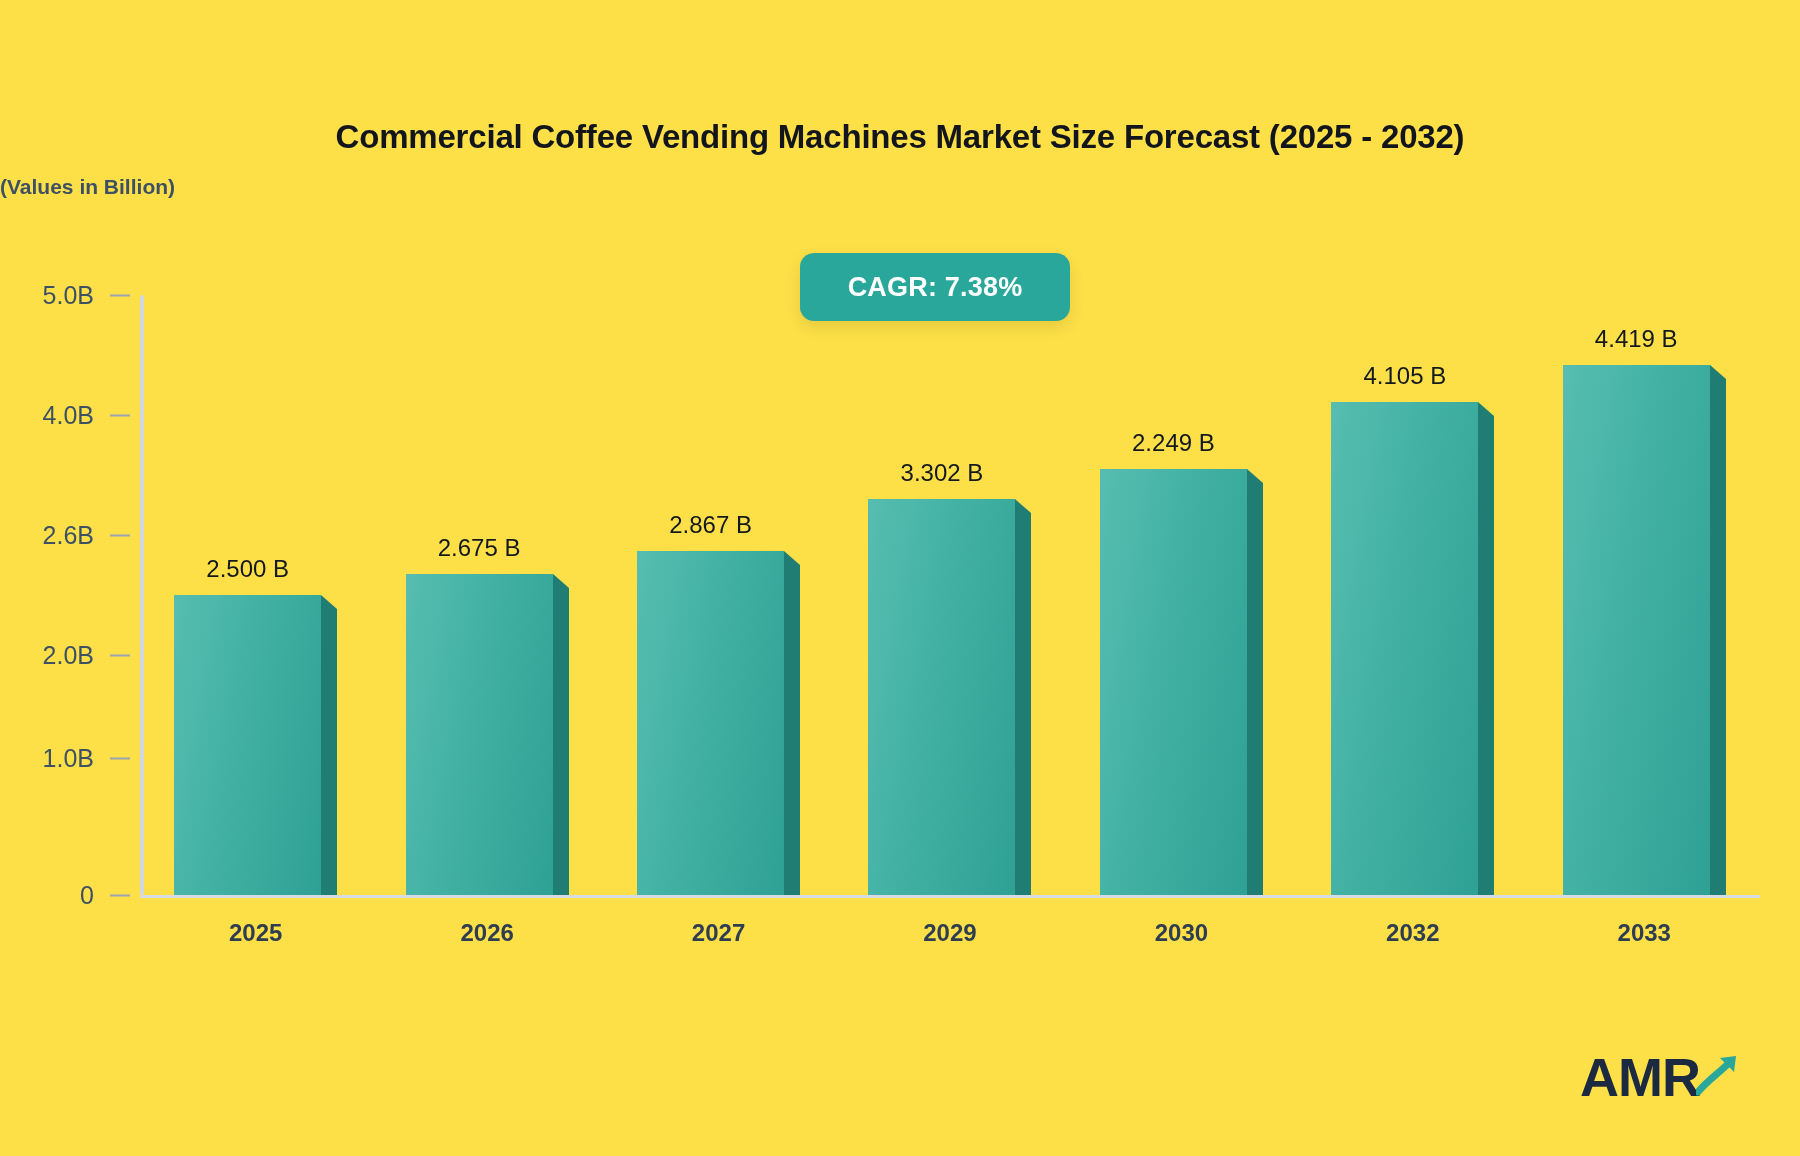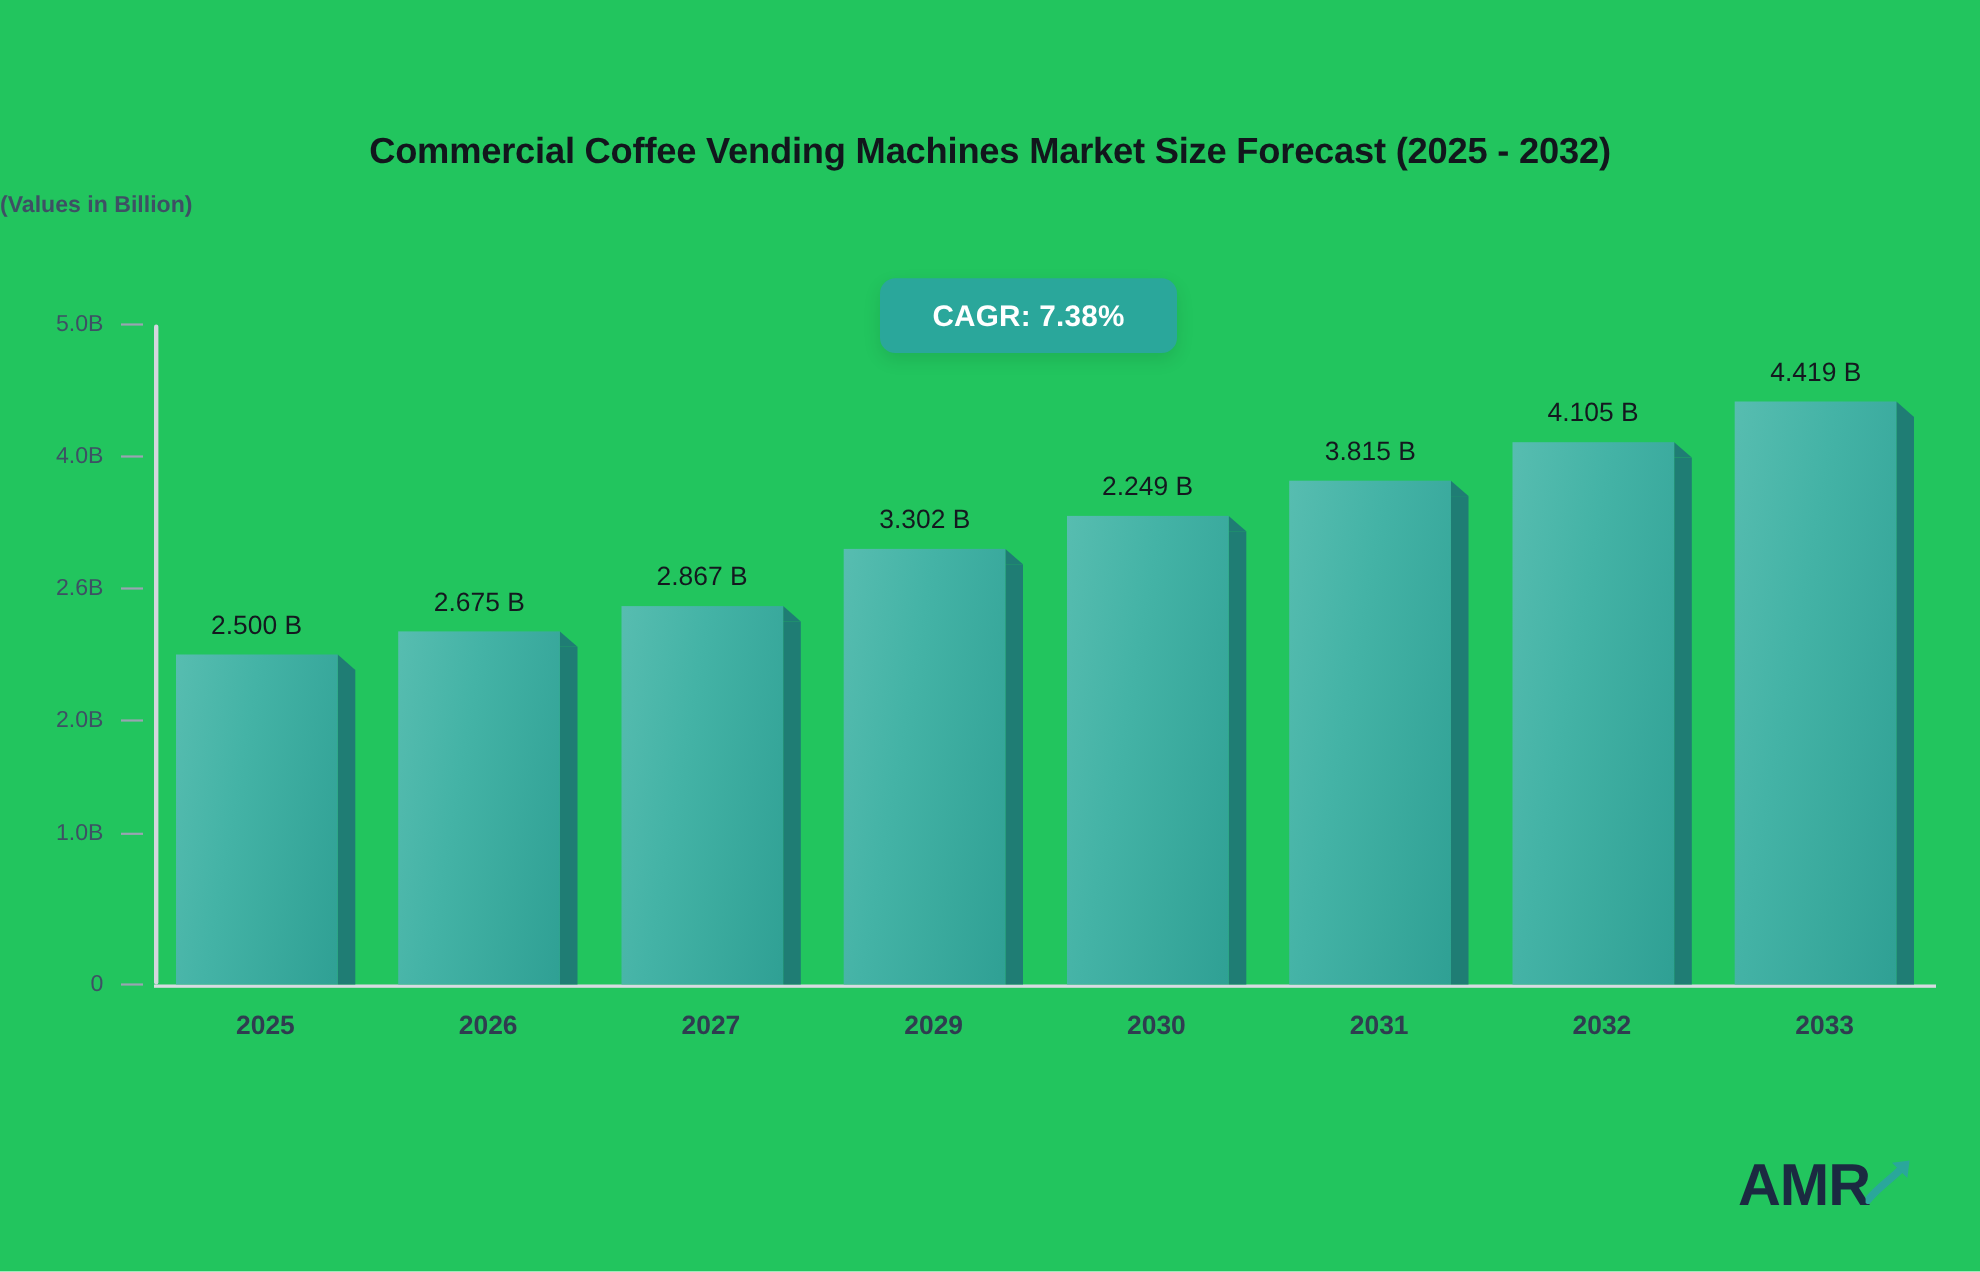--- a/index.html
+++ b/index.html
@@ -7,21 +7,21 @@
     width: 1800px;
     height: 1156px;
     background: #ffffff;
     font-family: "Liberation Sans", sans-serif;
     overflow: hidden;
   }
   .page {
     position: relative;
     width: 1800px;
     height: 1156px;
-    background: #22c55e;
+    background: #fde047;
   }
 
   
   .title {
     position: absolute;
     top: 118px;
     left: 0;
     width: 1800px;
     text-align: center;
     font-size: 33px;
@@ -87,21 +87,21 @@
 
   .ytick {
     position: absolute;
     right: 100%;
     transform: translateY(-50%);
     display: flex;
     align-items: center;
     white-space: nowrap;
   }
   .ytick .ytick-label {
-    font-size: 21px;
+    font-size: 25px;
     color: #3e5064;
     margin-right: 16px;
   }
   .ytick .ytick-dash {
     width: 20px;
     height: 2px;
     background: #9aa4b2;
     margin-right: 10px;
   }
 
@@ -270,28 +270,20 @@
           </div>
           <div class="xlabel">2029</div>
         </div>
         <div class="bar-slot">
           <div class="bar-wrap" style="height: 425.76px;">
             <div class="bar-face"></div>
             <div class="bar-side"></div>
             <div class="bar-label">2.249 B</div>
           </div>
           <div class="xlabel">2030</div>
-        </div>
-        <div class="bar-slot">
-          <div class="bar-wrap" style="height: 457.8px;">
-            <div class="bar-face"></div>
-            <div class="bar-side"></div>
-            <div class="bar-label">3.815 B</div>
-          </div>
-          <div class="xlabel">2031</div>
         </div>
         <div class="bar-slot">
           <div class="bar-wrap" style="height: 492.6px;">
             <div class="bar-face"></div>
             <div class="bar-side"></div>
             <div class="bar-label">4.105 B</div>
           </div>
           <div class="xlabel">2032</div>
         </div>
         <div class="bar-slot">

